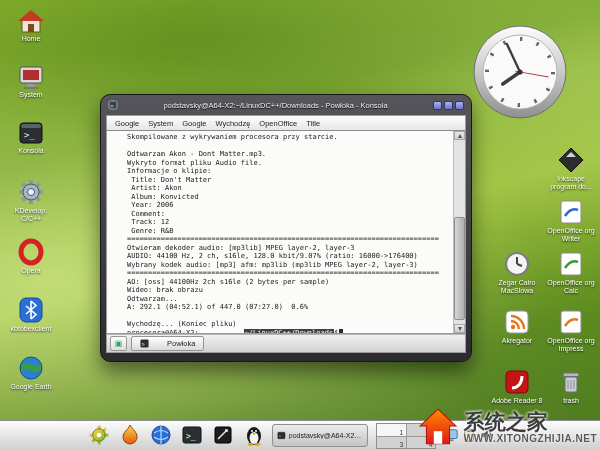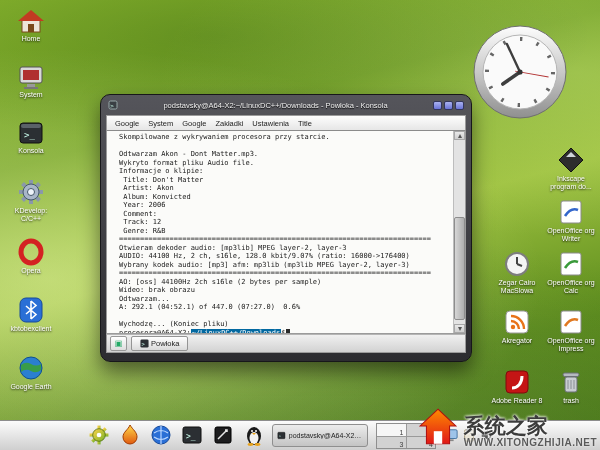--- a/index.html
+++ b/index.html
@@ -33,57 +33,57 @@
     font-size:7.5px;padding:0 2px;}
   .title-text{flex:1;text-align:center;white-space:nowrap;overflow:hidden;text-shadow:0 1px 1px #000;}
   .winbtns{display:flex;gap:2px;}
   .winbtn{width:9px;height:9px;border-radius:2px;border:1px solid #33365c;
     background:linear-gradient(#aab2f0,#6a74d8);box-sizing:border-box;}
   .menubar{height:14px;background:linear-gradient(#fdfdfd,#e6e6e6);display:flex;
     align-items:center;gap:1px;font-size:7.5px;color:#1d1d1d;padding:0 4px;
     border:1px solid #9b9b9b;border-bottom-color:#8b8b8b;}
   .menu-item{padding:1px 4px;border-radius:2px;}
   .termwrap{flex:1;background:#fbfbf9;display:flex;border:1px solid #9b9b9b;border-top:none;min-height:0;}
-  .termtext{flex:1;padding:2px 12px;font-family:"DejaVu Sans Mono",monospace;font-size:7px;
+  .termtext{flex:1;padding:2px 20px;font-family:"DejaVu Sans Mono",monospace;font-size:7px;
     line-height:8.5px;color:#191919;overflow:hidden;}
   .term-out{margin:0;white-space:pre-wrap;font:inherit;}
-  .ppath{background:#0369a1;color:#fff;padding:0 1px;}
+  .ppath{background:#404040;color:#fff;padding:0 1px;margin-left:45px;}
   .cursor{display:inline-block;width:4px;height:7px;background:#2a2a2a;vertical-align:-1px;margin-left:1px;}
   .scrollbar{width:11px;background:#e3e3e3;border-left:1px solid #bdbdbd;display:flex;flex-direction:column;}
   .sb-btn{height:9px;background:linear-gradient(#e9e9e9,#cfcfcf);border:1px solid #a8a8a8;
     display:flex;align-items:center;justify-content:center;box-sizing:border-box;}
   .tri-up{width:0;height:0;border-left:2.5px solid transparent;border-right:2.5px solid transparent;border-bottom:4px solid #555;}
   .tri-down{width:0;height:0;border-left:2.5px solid transparent;border-right:2.5px solid transparent;border-top:4px solid #555;}
   .sb-track{flex:1;position:relative;}
   .sb-thumb{position:absolute;left:0;right:0;top:42%;bottom:2%;
     background:linear-gradient(90deg,#d6d6d6,#aeaeae);border:1px solid #8d8d8d;border-radius:2px;}
   .tabbar{height:17px;background:linear-gradient(#f0f0f0,#d2d2d2);display:flex;align-items:center;
     gap:4px;padding:0 3px;border:1px solid #9b9b9b;border-top-color:#b5b5b5;}
   .newtab-btn{width:15px;height:13px;background:linear-gradient(#fff,#ddd);border:1px solid #999;
     border-radius:2px;display:flex;align-items:center;justify-content:center;font-size:8px;color:#2a6;}
-  .tab{display:flex;align-items:center;gap:2px;background:linear-gradient(#ffffff,#dadada);
+  .tab{display:flex;align-items:center;gap:18px;background:linear-gradient(#ffffff,#dadada);
     border:1px solid #949494;border-radius:2px;font-size:7.5px;color:#222;padding:0 8px;height:13px;}
 
   
   .taskbar{position:absolute;left:0;bottom:0;width:600px;height:30px;
     background:linear-gradient(#fcfcfc,#cfcfcf);border-top:1px solid #8d8d8d;box-sizing:border-box;}
   .tb-icons{position:absolute;left:88px;top:3px;display:flex;gap:9px;align-items:center;}
   .tb-window-btn{position:absolute;left:272px;top:3px;width:96px;height:23px;
     background:linear-gradient(#ececec,#c4c4c4);border:1px solid #8f8f8f;border-radius:3px;
     display:flex;align-items:center;gap:3px;padding:0 4px;box-sizing:border-box;}
   .tb-window-label{font-size:7px;color:#1c1c1c;white-space:nowrap;overflow:hidden;text-overflow:ellipsis;}
   .pager{position:absolute;left:376px;top:2px;width:60px;height:26px;display:grid;
     grid-template-columns:1fr 1fr;grid-template-rows:1fr 1fr;gap:1px;background:#9a9a9a;
     border:1px solid #8f8f8f;box-sizing:border-box;}
   .pager-cell{background:#d2d2d2;font-size:7px;color:#3d3d3d;display:flex;align-items:flex-end;justify-content:flex-end;padding:0 2px 0 0;}
   .pager-cell.active{background:#f6f6f6;}
   .tray{position:absolute;left:444px;top:7px;display:flex;gap:4px;align-items:center;}
 
   
-  .watermark{position:absolute;right:3px;bottom:2px;display:flex;align-items:flex-end;gap:5px;z-index:60;}
+  .watermark{position:absolute;right:3px;bottom:2px;display:flex;align-items:center;gap:5px;z-index:60;}
   .wm-title{font-size:21px;font-weight:bold;color:#3c3c3c;line-height:22px;
     text-shadow:0 0 3px #fff,0 0 3px #fff;}
   .wm-url{font-size:10px;font-weight:bold;color:#5a5a5a;letter-spacing:.5px;text-shadow:0 0 2px #fff;}
 </style>
 </head>
 <body>
 
 <svg width="0" height="0" style="position:absolute">
   <defs>
     <linearGradient id="ring" x1="0" y1="0" x2="0" y2="1">
@@ -250,22 +250,22 @@
       <div class="winbtns">
         <div class="winbtn"></div>
         <div class="winbtn"></div>
         <div class="winbtn"></div>
       </div>
     </div>
     <div class="menubar">
       <span class="menu-item">Google</span>
       <span class="menu-item">System</span>
       <span class="menu-item">Google</span>
-      <span class="menu-item">Zakładki</span>
-      <span class="menu-item">Ustawienia</span>
+      <span class="menu-item">Wychodzę</span>
+      <span class="menu-item">OpenOffice</span>
       <span class="menu-item">Title</span>
     </div>
     <div class="termwrap">
       <div class="termtext">
         <pre class="term-out">Skompilowane z wykrywaniem procesora przy starcie.
 
 Odtwarzam Akon - Dont Matter.mp3.
 Wykryto format pliku Audio file.
 Informacje o klipie:
  Title: Don't Matter

